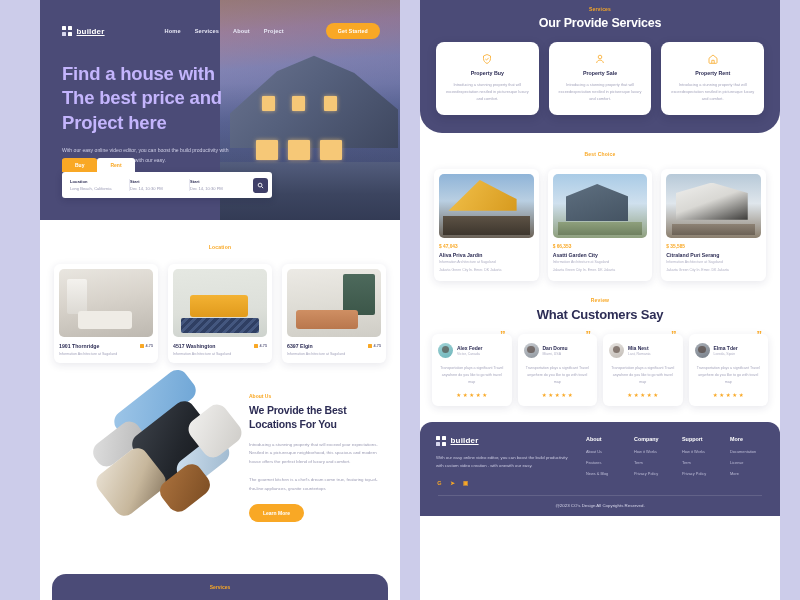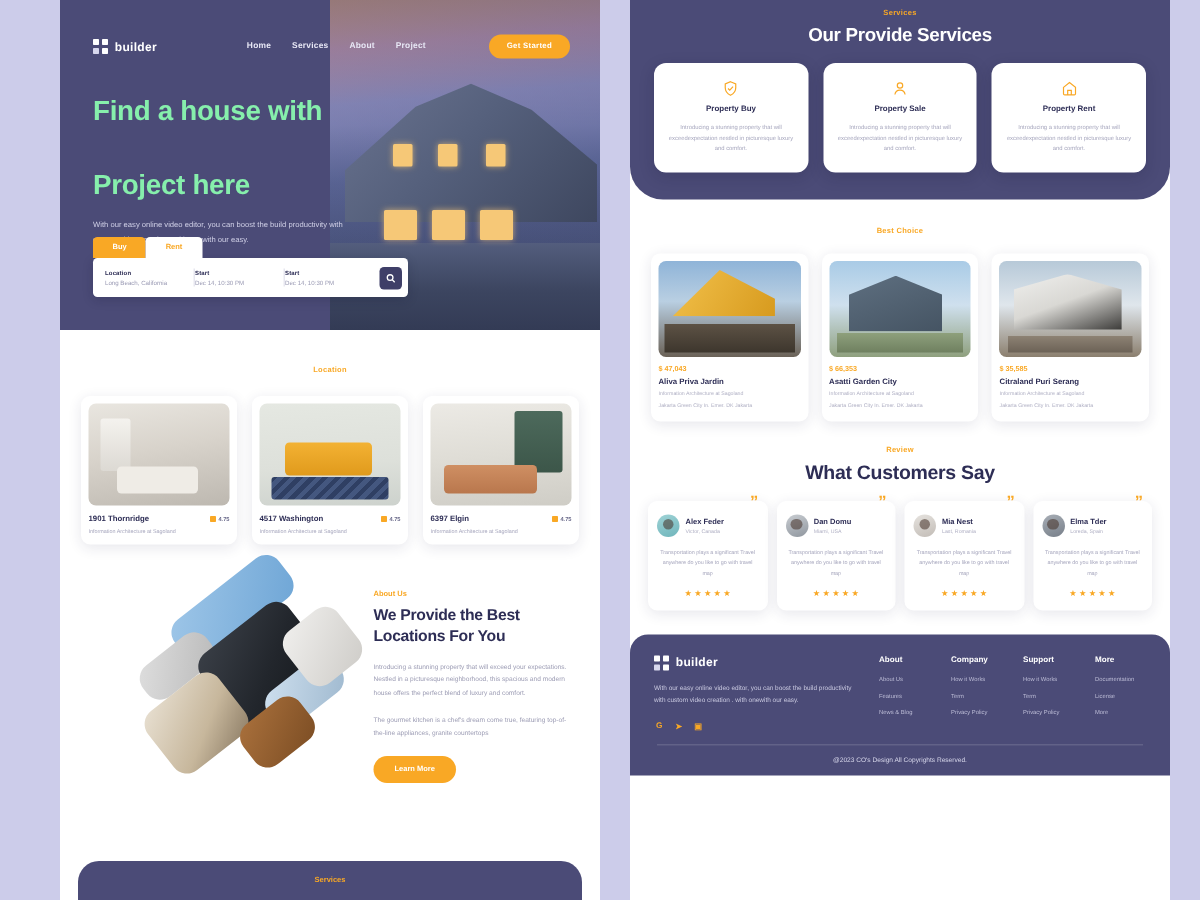--- a/index.html
+++ b/index.html
@@ -38,29 +38,29 @@
   .hero-over { position:absolute; left:0; top:0; width:180px; height:220px; z-index:4;
     background:linear-gradient(90deg, rgba(75,75,119,.92) 0%, rgba(75,75,119,.35) 18%, rgba(75,75,119,0) 46%); }
 
   .hero-inner { position:absolute; inset:0; z-index:6; padding:22px 20px 0 22px; }
 
   .nav { display:flex; align-items:center; gap:0; height:18px; }
   .brand { display:flex; align-items:center; gap:5px; }
   .brand-mark { display:grid; grid-template-columns:repeat(2,4px); grid-template-rows:repeat(2,4px); gap:1.5px; }
   .brand-mark i { display:block; width:4px; height:4px; background:#fff; border-radius:.5px; }
   .brand-mark i:nth-child(3){ background:#d8d8ee; }
-  .brand-name { color:#fff; font-size:8px; font-weight:700; letter-spacing:.2px; }
+  .brand-name { color:#fff; font-size:8px; font-weight:700; letter-spacing:.2px;text-decoration:underline; }
   .nav-links { display:flex; gap:14px; margin-left:60px; }
   .nav-links a { color:#e8e8f6; font-size:5.6px; font-weight:600; text-decoration:none; letter-spacing:.15px; }
   .cta-btn {
     margin-left:auto; background:#f9a825; color:#fff; font-size:5.2px; font-weight:700;
     padding:5px 12px; border:none; border-radius:10px; cursor:pointer; letter-spacing:.2px;
   }
 
-  .hero-title { margin-top:22px; color:#86efac; font-size:18.5px; font-weight:700; line-height:1.32; letter-spacing:-.2px; }
+  .hero-title { margin-top:22px; color:#c4b5fd; font-size:18.5px; font-weight:700; line-height:1.32; letter-spacing:-.2px; }
   .hero-sub { margin-top:11px; width:172px; color:#cfcfe6; font-size:5.1px; line-height:1.95; }
 
   
   .search-wrap { position:absolute; left:22px; top:158px; width:210px; z-index:7; }
   .tabs { display:flex; }
   .tab { font-size:5px; font-weight:700; padding:4px 13px; border-radius:3px 3px 0 0; cursor:pointer; border:none; }
   .tab.on { background:#f9a825; color:#fff; }
   .tab.off{ background:#fff; color:#f9a825; }
   .search-bar {
     display:flex; align-items:center; background:#fff; border-radius:3px 3px 3px 3px;
@@ -220,21 +220,21 @@
             <a href="#">Home</a>
             <a href="#">Services</a>
             <a href="#">About</a>
             <a href="#">Project</a>
           </div>
           <button class="cta-btn">Get Started</button>
         </nav>
 
         <h1 class="hero-title">
           <span>Find a house with</span><br>
-          <br>
+          <span>The best price and</span><br>
           <span>Project here</span>
         </h1>
         <p class="hero-sub">With our easy online video editor, you can boost the build productivity with custom video creation . with onewith our easy.</p>
       </div>
 
       <div class="search-wrap">
         <div class="tabs">
           <button class="tab on">Buy</button>
           <button class="tab off">Rent</button>
         </div>

